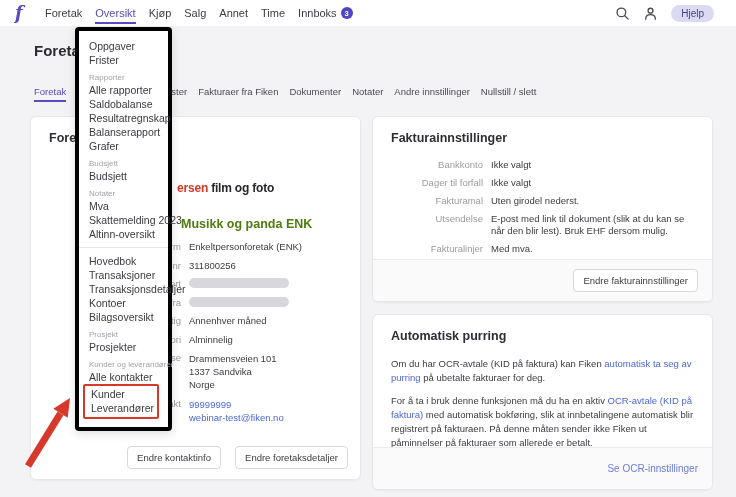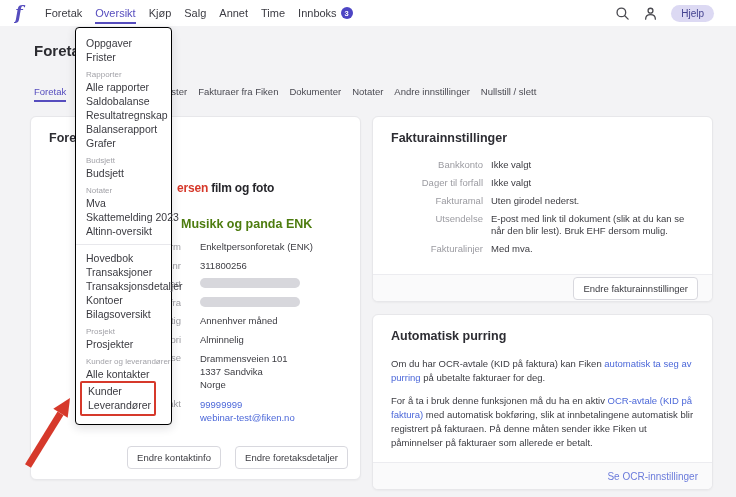--- a/index.html
+++ b/index.html
@@ -40,42 +40,42 @@
   .invoice-card{left:372px;top:116px;width:341px;height:186px;}
   .dunning-card{left:372px;top:314px;width:341px;height:176px;}
 
   
   .company-logo{position:absolute;left:146px;top:64px;font-size:12px;font-weight:bold;letter-spacing:-0.2px;color:#26262b;white-space:nowrap;}
   .company-logo .logo-red{color:#d6382a;}
   .company-name{position:absolute;left:150px;top:100px;margin:0;font-size:12.5px;font-weight:600;color:#4d7c0f;}
   .fields{position:absolute;left:18px;top:124px;right:12px;}
   .frow{display:flex;margin-bottom:7px;font-size:9.5px;line-height:11.5px;}
   .flabel{width:132px;text-align:right;color:var(--label);flex:none;}
-  .fvalwrap{margin-left:19px;color:var(--text);}
+  .fvalwrap{margin-left:8px;color:var(--text);}
   .fline{line-height:13px;}
   .flink{display:block;color:var(--link);text-decoration:none;line-height:13px;cursor:pointer;}
   .redact{width:100px;height:10px;border-radius:5px;background:#d7d7dc;}
   .company-buttons{position:absolute;right:12px;bottom:10px;display:flex;gap:14px;}
   .btn{background:#fff;border:1px solid #d8d8de;border-radius:4px;padding:5px 9px;font-size:9.5px;color:var(--text);font-family:inherit;cursor:pointer;white-space:nowrap;}
 
   
   .irows{position:absolute;left:18px;top:42px;right:16px;}
   .irow{display:flex;margin-bottom:6px;font-size:9.5px;line-height:12px;}
   .ilabel{width:92px;text-align:right;color:var(--label);flex:none;}
   .ival{margin-left:8px;color:var(--text);flex:1;}
-  .card-footer{position:absolute;bottom:0;left:0;right:0;height:27px;background:#fafafb;border-top:1px solid #ececf0;display:flex;align-items:center;justify-content:flex-end;padding-right:14px;box-sizing:border-box;}
+  .card-footer{position:absolute;bottom:0;left:0;right:0;height:42px;background:#fafafb;border-top:1px solid #ececf0;display:flex;align-items:center;justify-content:flex-end;padding-right:14px;box-sizing:border-box;}
 
   
   .dparas{position:absolute;left:18px;top:42px;right:16px;}
   .dpara{margin:0 0 9px 0;font-size:9.5px;line-height:14px;color:var(--text);}
   .inline-link{color:var(--link);text-decoration:none;cursor:pointer;}
   .footer-link{font-size:10px;color:#6b7bdb;text-decoration:none;cursor:pointer;}
 
   
-  .dropdown{position:absolute;left:75px;top:27px;width:97px;background:#fff;border:1px solid #000000;border-radius:4px;box-shadow:0 3px 10px rgba(30,30,40,.14);padding:8px 10px;box-sizing:border-box;z-index:50;}
+  .dropdown{position:absolute;left:75px;top:27px;width:97px;background:#fff;border:4px solid #000000;border-radius:4px;box-shadow:0 3px 10px rgba(30,30,40,.14);padding:8px 10px;box-sizing:border-box;z-index:50;}
   .dd-item{font-size:10.5px;color:#3a3a40;line-height:11px;padding:1.5px 0;white-space:nowrap;cursor:pointer;}
   .dd-header{font-size:8px;color:#a2a2a8;line-height:9px;margin-top:5px;padding:1px 0;white-space:nowrap;}
   .dd-divider{border-top:1px solid #e8e8ec;margin:6px -10px;}
   .red-box{border:2px solid var(--red);border-radius:2px;margin-left:-6px;padding:1px 0 2px 6px;width:66px;}
 
   
   .pointer-arrow{position:absolute;left:14px;top:382px;z-index:80;}
 </style>
 </head>
 <body>

